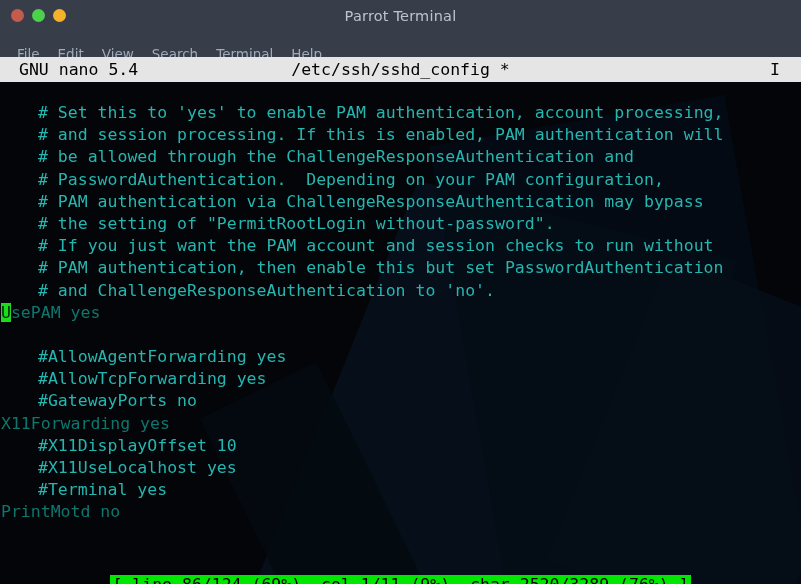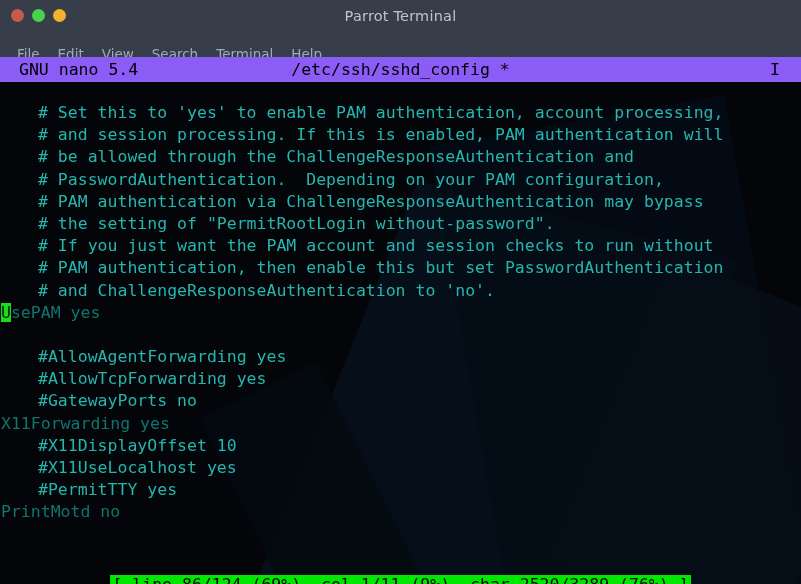--- a/index.html
+++ b/index.html
@@ -50,21 +50,21 @@
   .wallpaper { position:absolute; inset:0; pointer-events:none; }
   .wallpaper .poly { position:absolute; background:#07111c; opacity:.85; }
   .p1 { left:330px; top:150px; width:330px; height:440px; transform:rotate(14deg) skewX(-8deg); }
   .p2 { left:470px; top:60px;  width:300px; height:500px; transform:rotate(-10deg); background:#050c15 !important; }
   .p3 { left:600px; top:230px; width:240px; height:330px; transform:rotate(22deg); background:#060e18 !important; }
   .p4 { left:250px; top:320px; width:130px; height:260px; transform:rotate(-26deg); background:#040a11 !important; }
 
   
   .nano-title {
     position:absolute; left:0; top:0; width:801px; height:25px;
-    background:#8b5cf6; color:#000000;
+    background:#e5e5e5; color:#000000;
     font-size:16.5px; line-height:25px; white-space:pre;
   }
   .nt-ver  { position:absolute; left:19px;  top:0; }
   .nt-file { position:absolute; left:0; top:0; width:801px; text-align:center; }
   .nt-ind  { position:absolute; right:21px; top:0; }
 
   
   .editor { position:absolute; left:0; top:45px; width:801px; }
   .eline {
     height:22.2px; line-height:22.2px;
@@ -135,21 +135,21 @@
         <div class="eline"><span class="c-comment"># PAM authentication, then enable this but set PasswordAuthentication</span></div>
         <div class="eline"><span class="c-comment"># and ChallengeResponseAuthentication to 'no'.</span></div>
         <div class="eline"><span class="c-code cursor">U</span><span class="c-code">sePAM yes</span></div>
         <div class="eline"><span class="c-code"></span></div>
         <div class="eline"><span class="c-comment">#AllowAgentForwarding yes</span></div>
         <div class="eline"><span class="c-comment">#AllowTcpForwarding yes</span></div>
         <div class="eline"><span class="c-comment">#GatewayPorts no</span></div>
         <div class="eline"><span class="c-code">X11Forwarding yes</span></div>
         <div class="eline"><span class="c-comment">#X11DisplayOffset 10</span></div>
         <div class="eline"><span class="c-comment">#X11UseLocalhost yes</span></div>
-        <div class="eline"><span class="c-comment">#PermitTTY yes</span></div>
+        <div class="eline"><span class="c-comment">#Terminal yes</span></div>
         <div class="eline"><span class="c-code">PrintMotd no</span></div>
       </div>
 
     <div class="statusmsg">
       <span>[ line 86/124 (69%), col 1/11 (9%), char 2520/3289 (76%) ]</span>
     </div>
 
   </div>
 
 </div>

